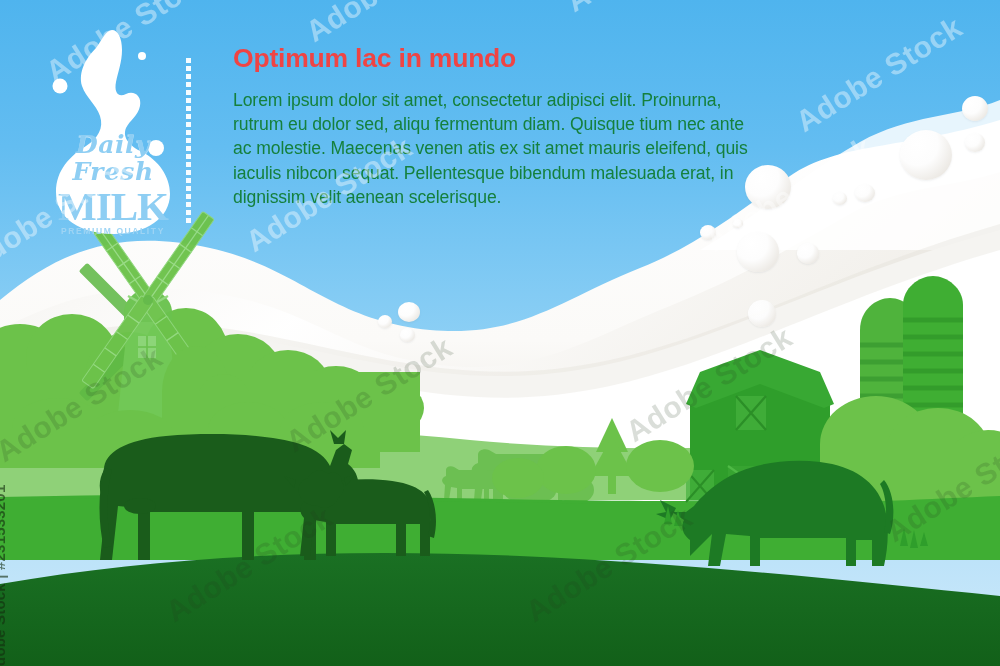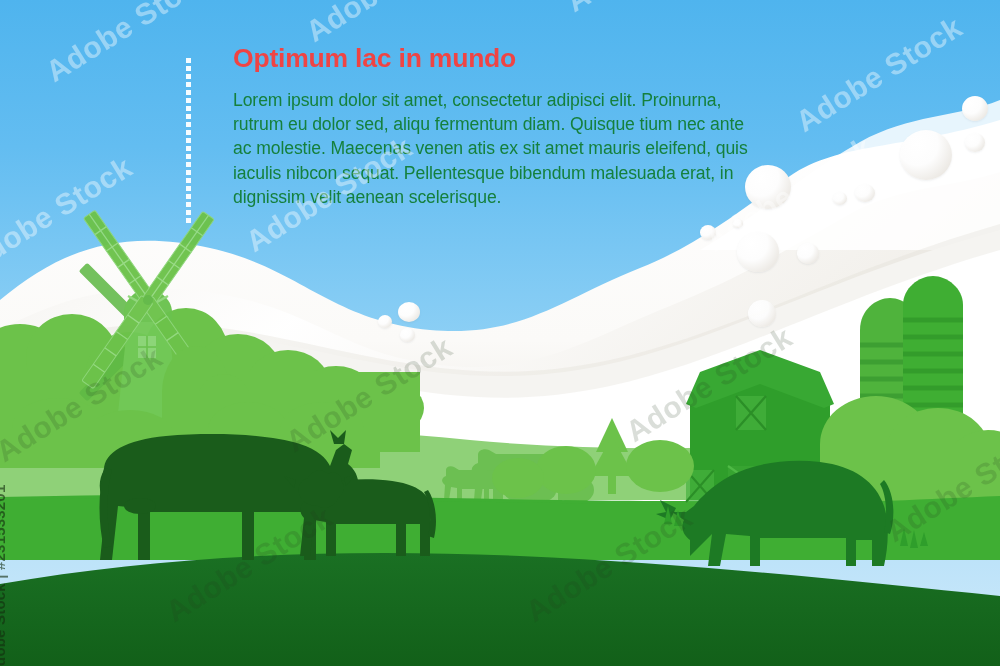--- a/index.html
+++ b/index.html
@@ -353,20 +353,41 @@
 
     <g fill="#2f9e2b">
       <path d="M900,546 L904,528 L908,546 Z"></path>
       <path d="M910,548 L914,530 L918,548 Z"></path>
       <path d="M920,546 L924,532 L928,546 Z"></path>
       <path d="M664,524 L668,506 L672,524 Z"></path>
       <path d="M674,526 L678,510 L682,526 Z"></path>
     </g>
   </svg>
 
+  <div class="logo">
+    <svg viewBox="0 0 150 210" style="position:absolute;inset:0;width:150px;height:210px;">
+      <path d="M74,2 C80,2 84,10 84,22 C84,34 80,44 78,54
+               C76,64 80,70 88,66 C96,62 104,68 102,78
+               C100,88 92,92 88,100 C84,110 92,118 104,124
+               C120,132 132,148 132,166 C132,190 108,206 76,206
+               C42,206 18,190 18,164 C18,142 32,128 48,118
+               C60,110 66,100 62,88 C58,76 48,70 44,58
+               C40,44 48,30 58,20 C64,12 68,2 74,2 Z" fill="#ffffff"></path>
+
+      <circle cx="22" cy="58" r="7.5" fill="#ffffff"></circle>
+      <circle cx="118" cy="120" r="8" fill="#ffffff"></circle>
+      <circle cx="104" cy="28" r="4" fill="#ffffff"></circle>
+    </svg>
+    <div class="logo-text">
+      <div class="lt-daily">Daily</div>
+      <div class="lt-fresh">Fresh</div>
+      <div class="lt-milk">MILK</div>
+      <div class="lt-premium">PREMIUM QUALITY</div>
+    </div>
+  </div>
 
   <div class="dots">
     <i></i>
       <i></i>
       <i></i>
       <i></i>
       <i></i>
       <i></i>
       <i></i>
       <i></i>

